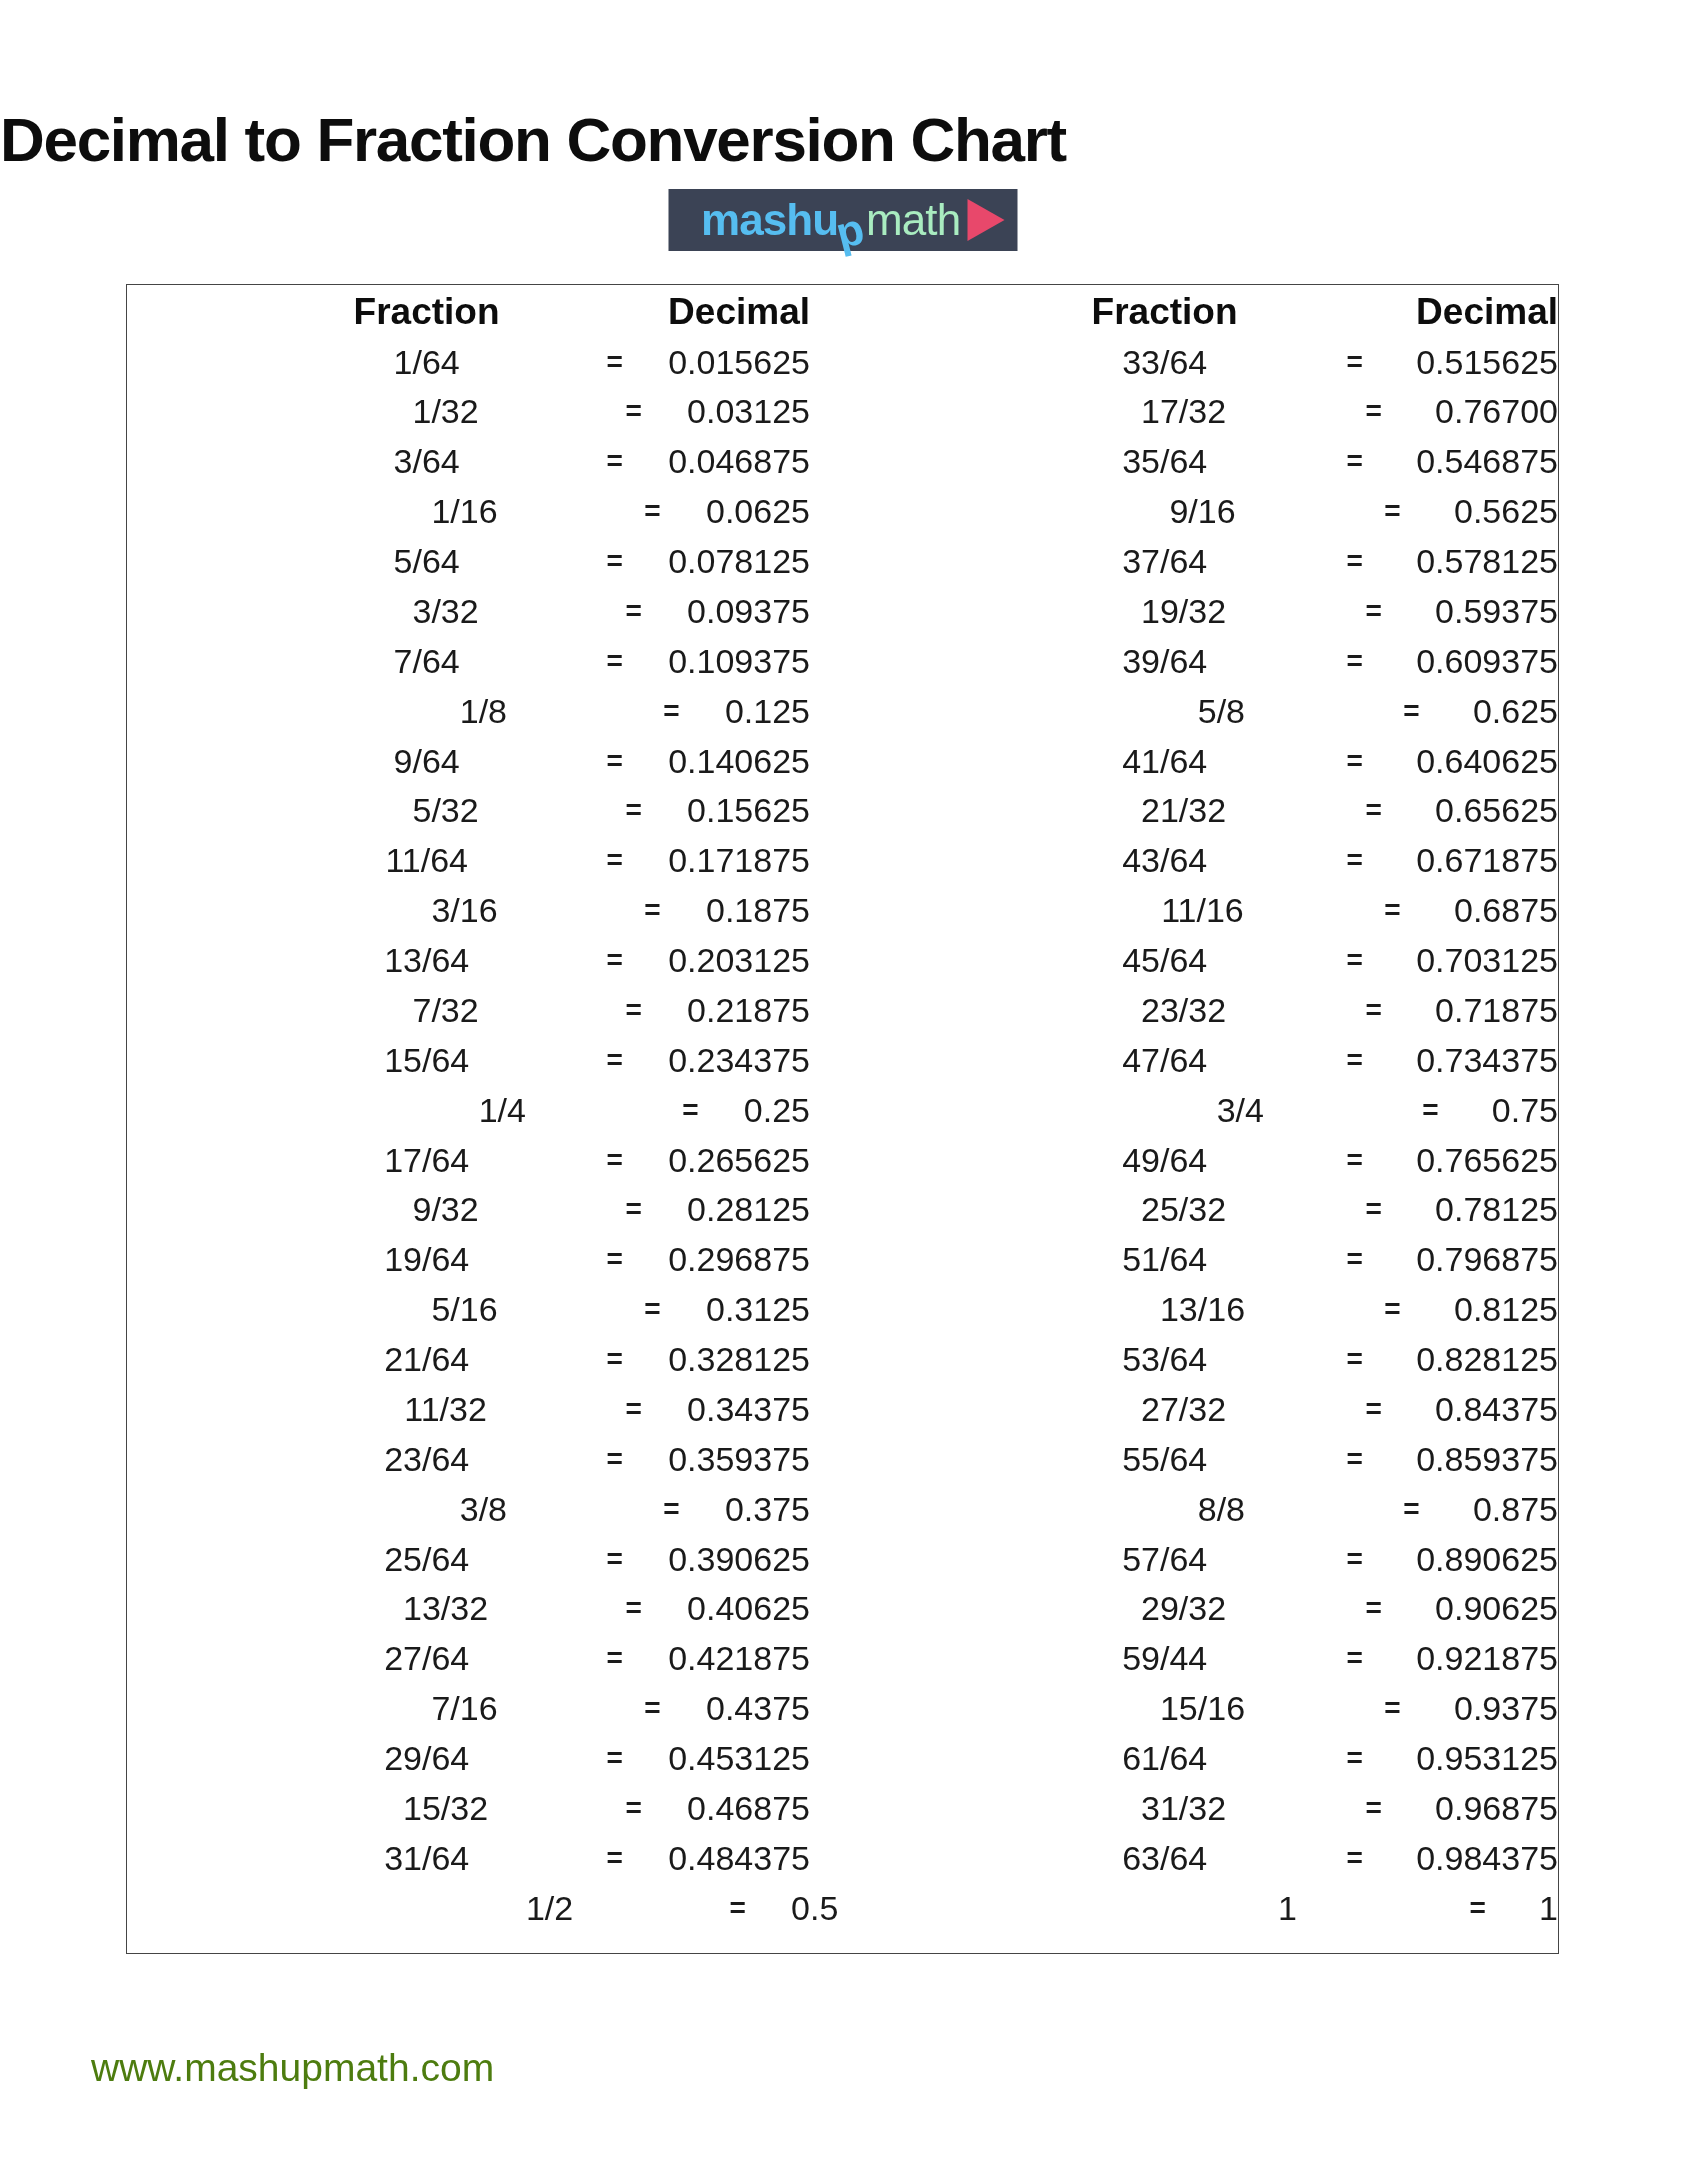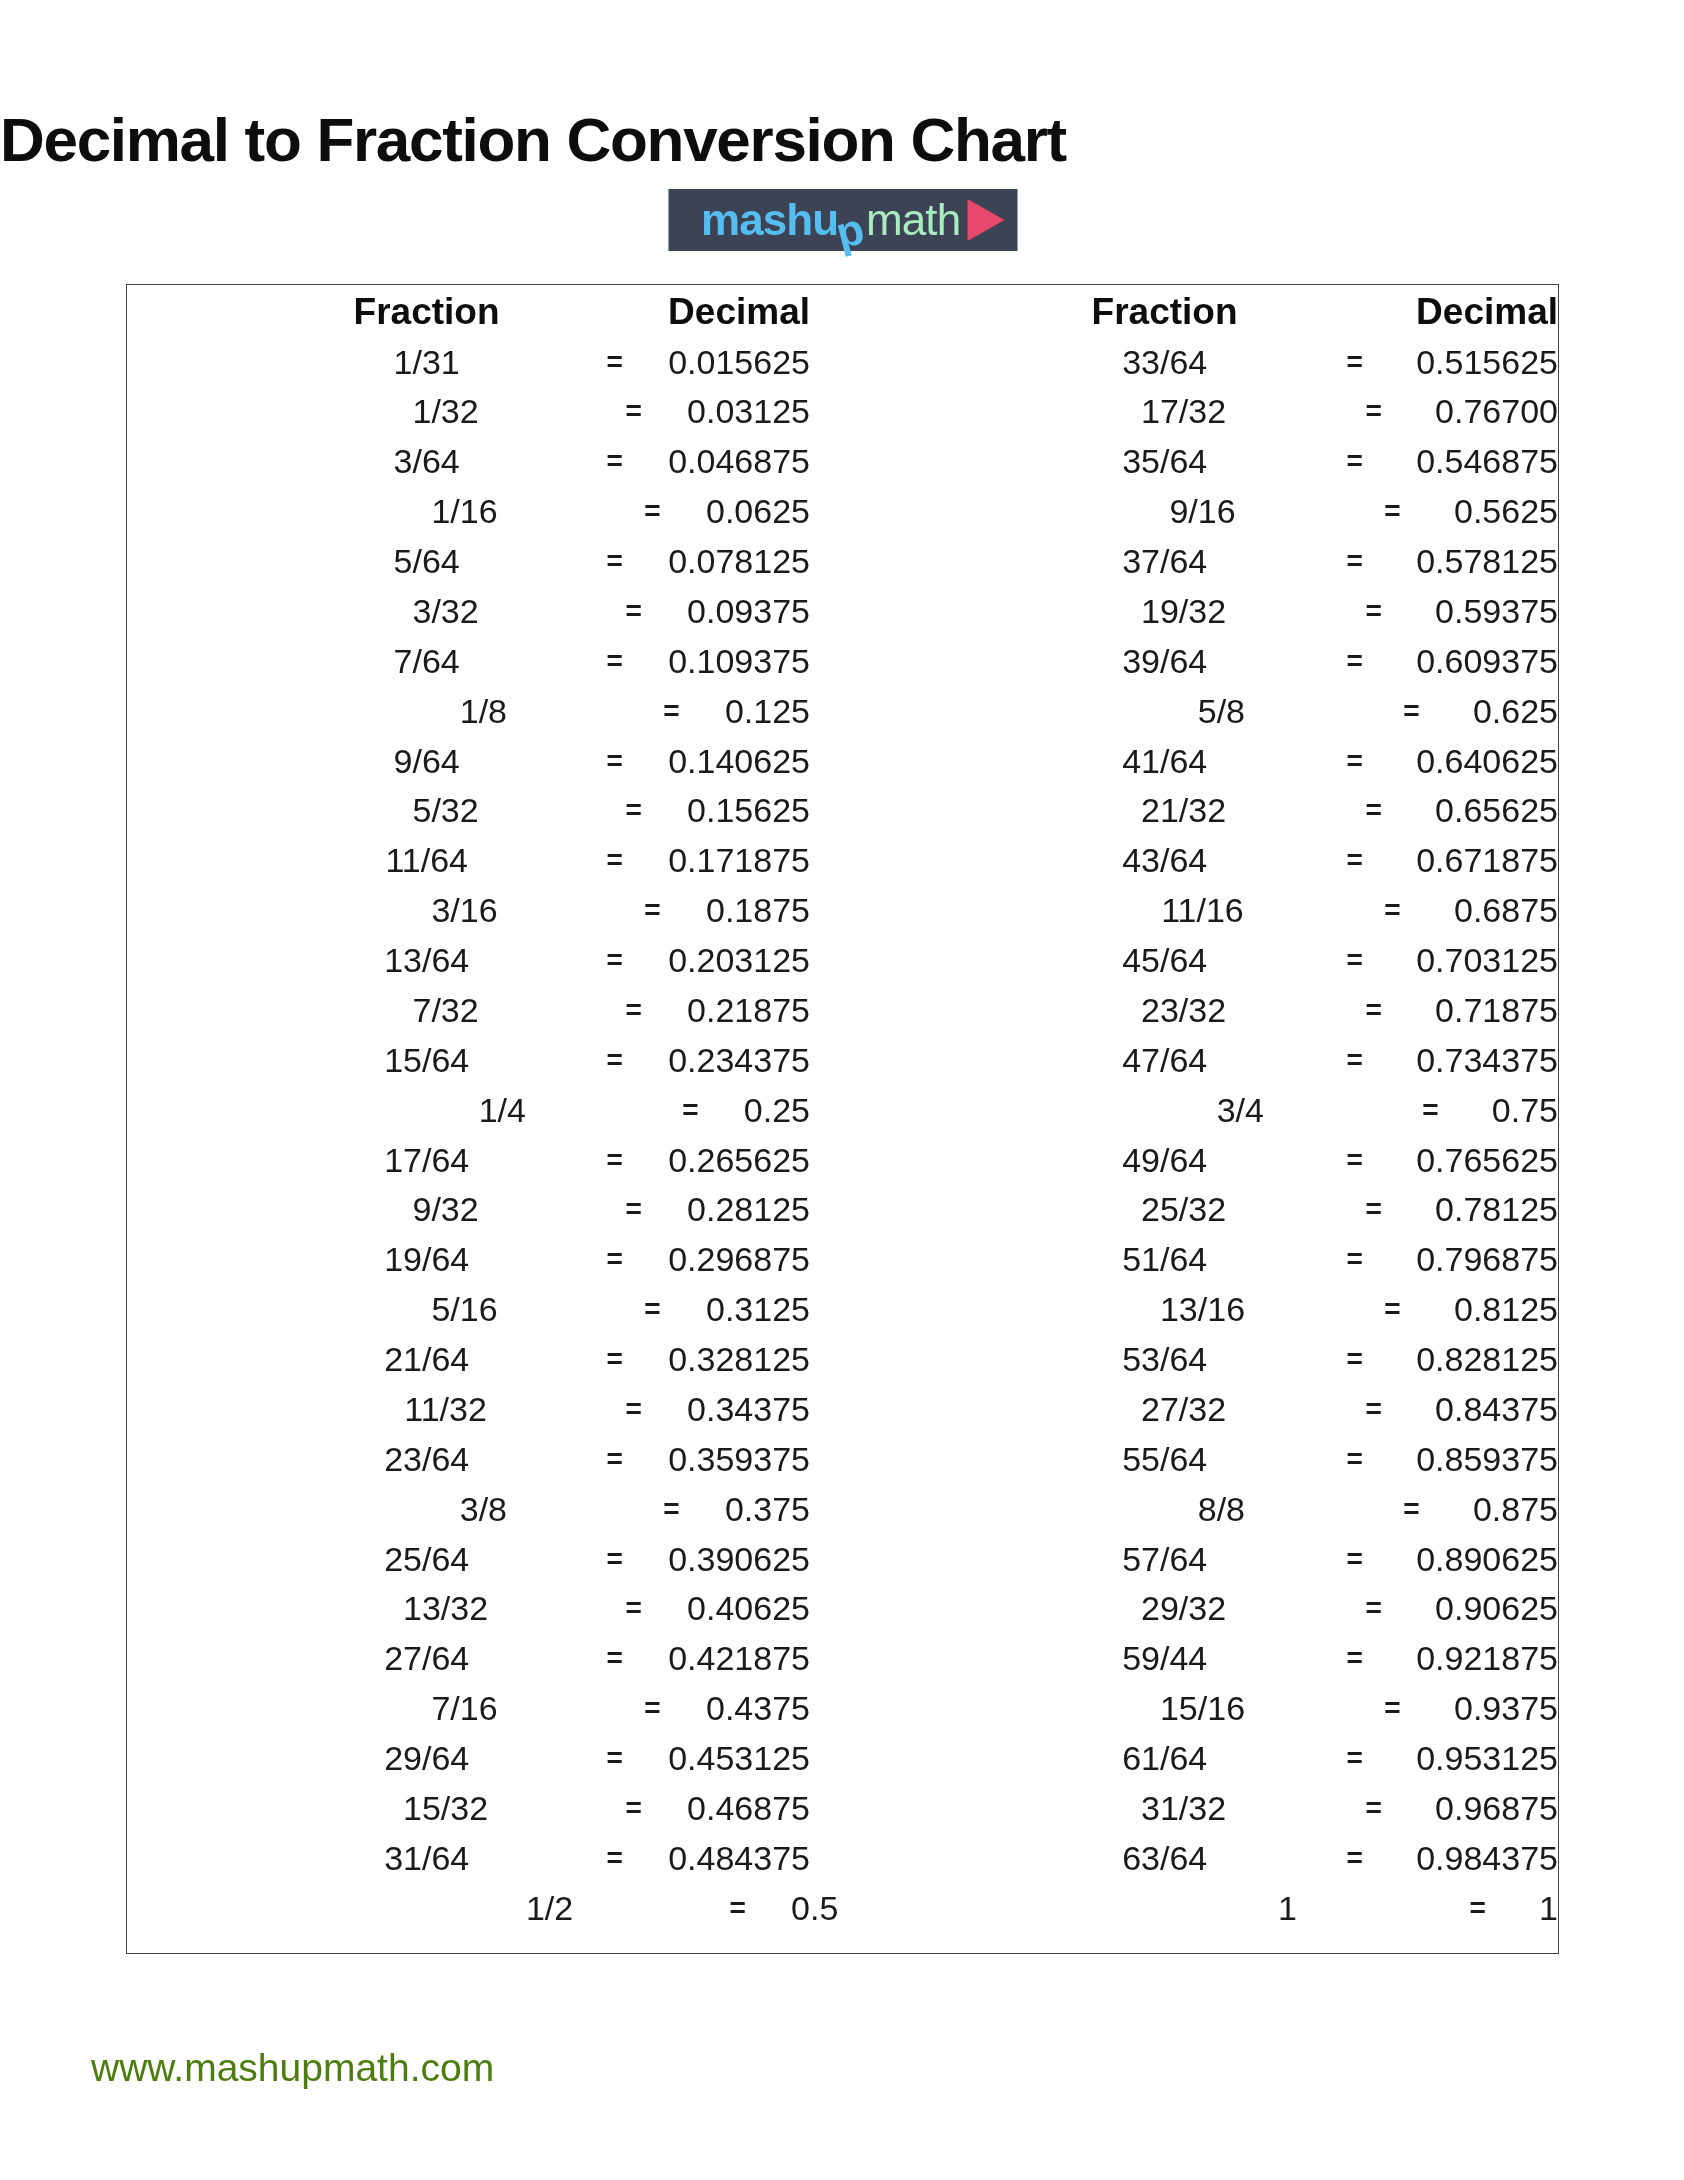--- a/index.html
+++ b/index.html
@@ -119,21 +119,21 @@
   <div class="trow header-row">
     <div class="cell frac">Fraction</div>
     <div class="cell eq"></div>
     <div class="cell dec1">Decimal</div>
     <div class="cell frac">Fraction</div>
     <div class="cell eq"></div>
     <div class="cell dec2">Decimal</div>
   </div>
 
 <div class="trow">
-      <div class="cell frac">1/31</div>
+      <div class="cell frac">1/64</div>
       <div class="cell eq">=</div>
       <div class="cell dec1">0.015625</div>
       <div class="cell frac">33/64</div>
       <div class="cell eq">=</div>
       <div class="cell dec2">0.515625</div>
     </div>
     <div class="trow">
       <div class="cell frac">1/32</div>
       <div class="cell eq">=</div>
       <div class="cell dec1">0.03125</div>

